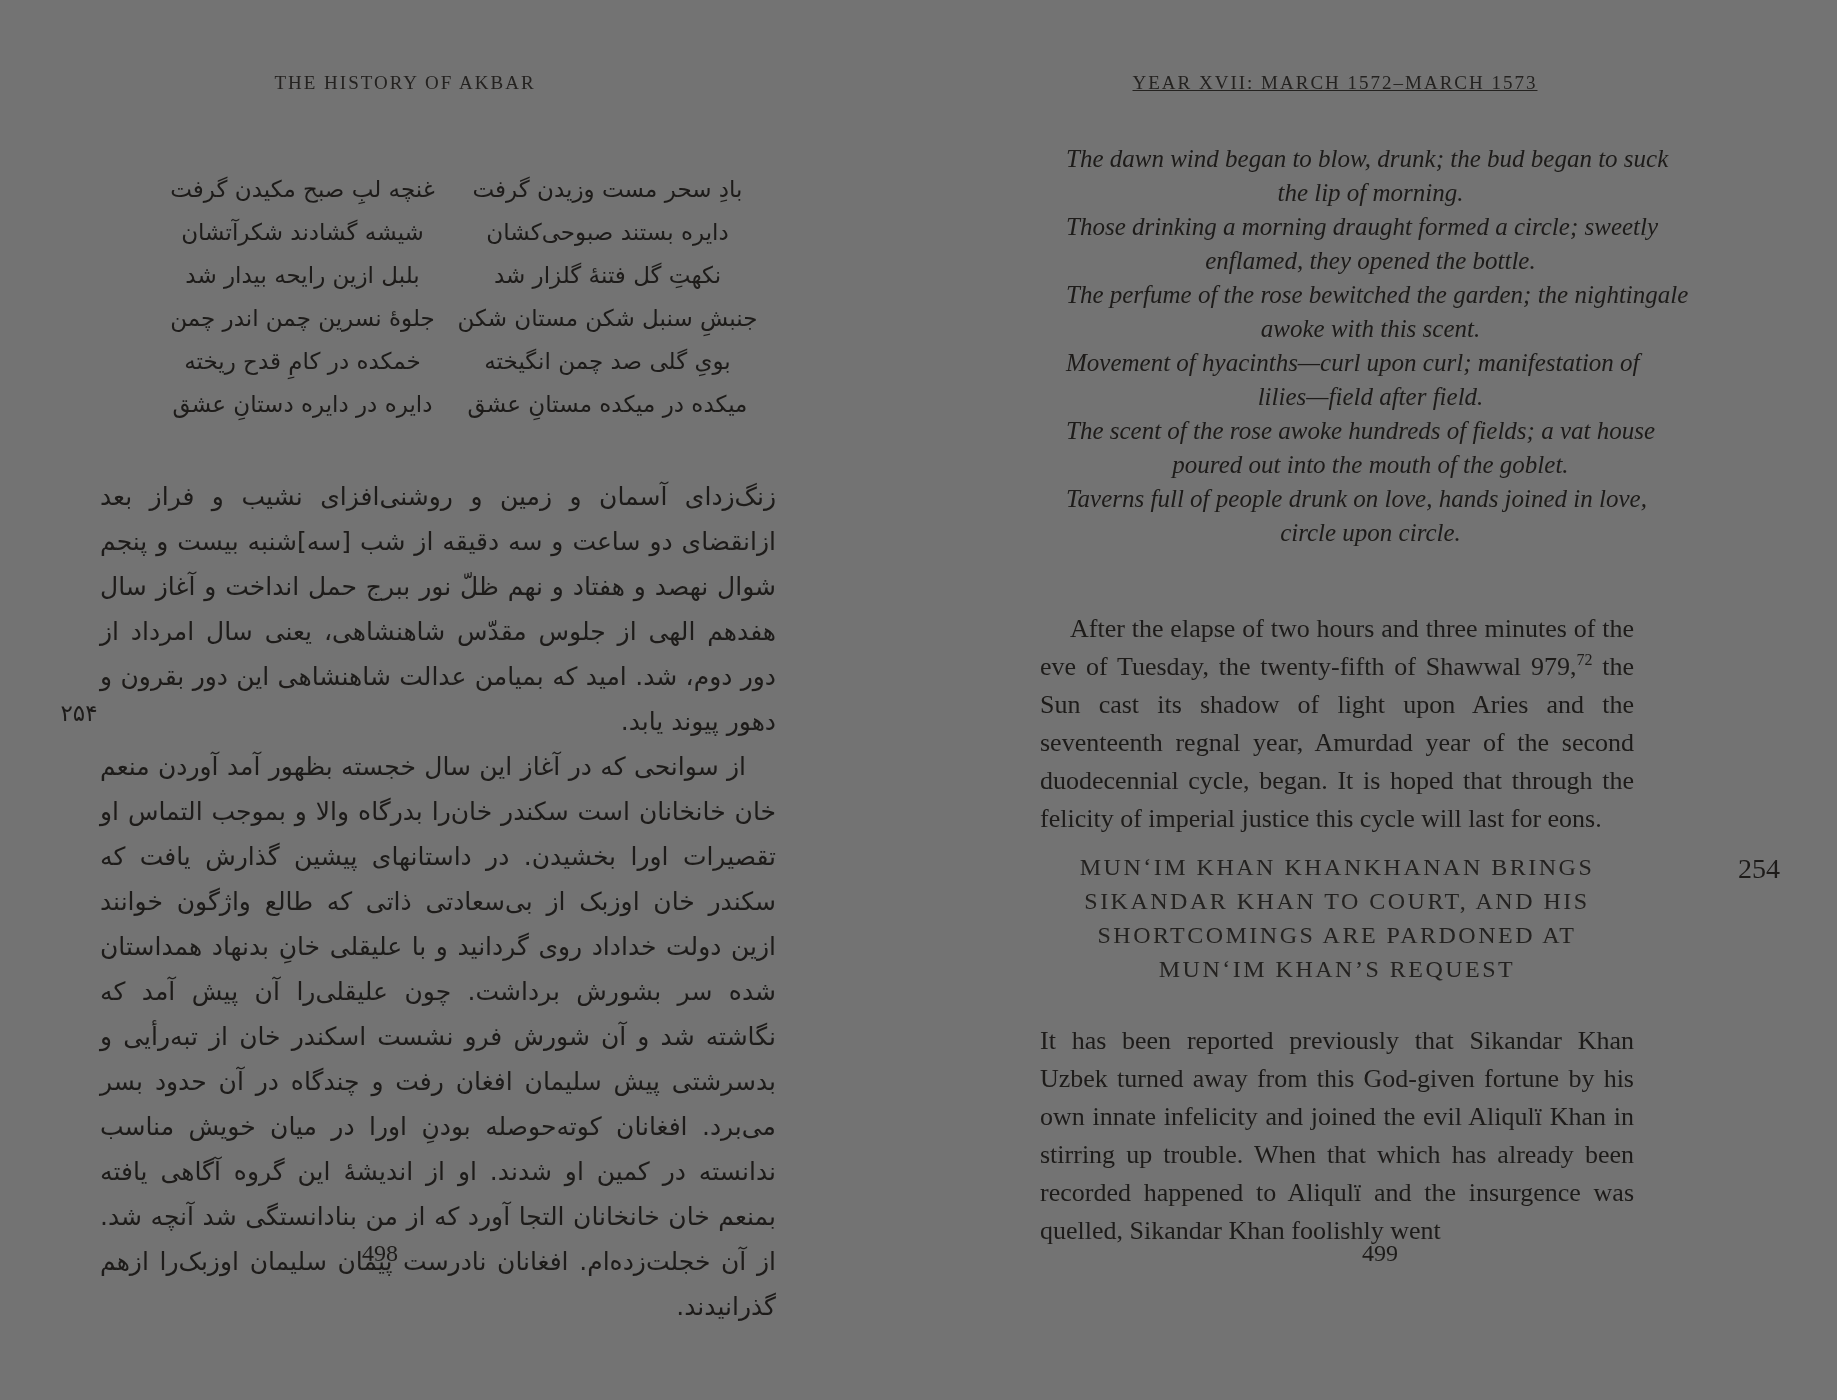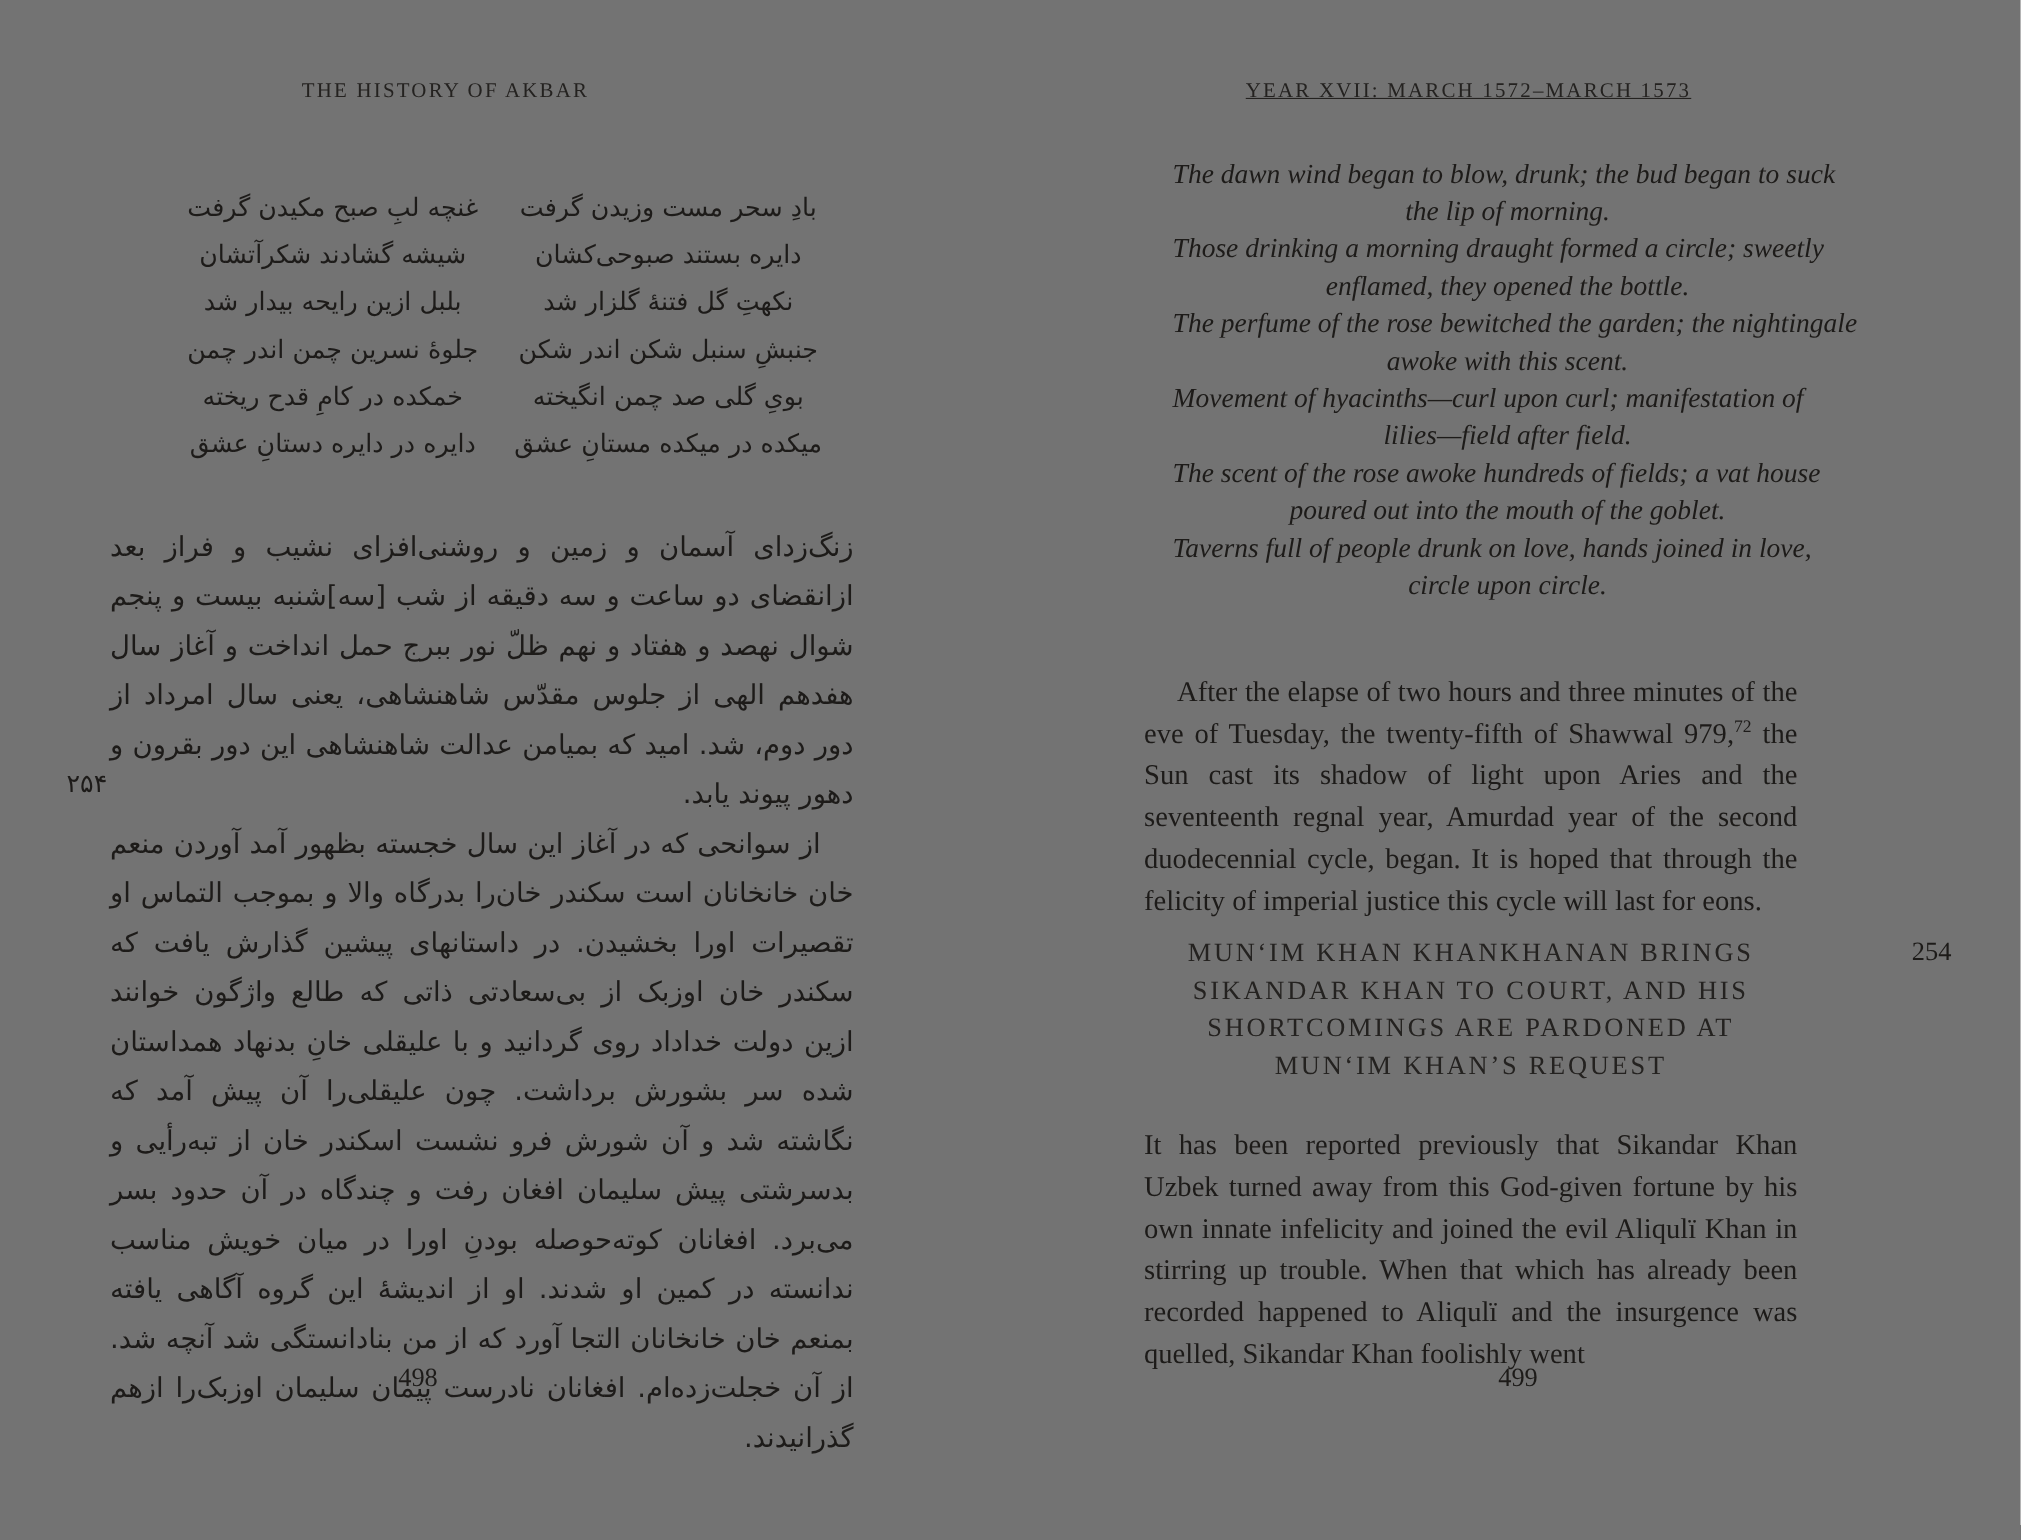--- a/index.html
+++ b/index.html
@@ -90,21 +90,21 @@
     text-align: center;
     font-size: 24px;
     line-height: 34px;
     letter-spacing: 2.5px;
     color: #242220;
   }
   #section-heading div { white-space: nowrap; }
 
   .margin-ref-right {
     left: 1738px; top: 853px; width: 70px;
-    font-size: 24px;
+    font-size: 28px;
     text-align: left;
   }
 
   
   .folio {
     font-size: 24px;
     text-align: center;
     width: 120px;
     top: 1240px;
   }
@@ -125,21 +125,21 @@
     </div>
     <div class="couplet-row">
       <div class="hemi">دایره بستند صبوحی‌کشان</div>
       <div class="hemi">شیشه گشادند شکرآتشان</div>
     </div>
     <div class="couplet-row">
       <div class="hemi">نکهتِ گل فتنهٔ گلزار شد</div>
       <div class="hemi">بلبل ازین رایحه بیدار شد</div>
     </div>
     <div class="couplet-row">
-      <div class="hemi">جنبشِ سنبل شکن اندر شکن</div>
+      <div class="hemi">جنبشِ سنبل شکن مستان شکن</div>
       <div class="hemi">جلوهٔ نسرین چمن اندر چمن</div>
     </div>
     <div class="couplet-row">
       <div class="hemi">بویِ گلی صد چمن انگیخته</div>
       <div class="hemi">خمکده در کامِ قدح ریخته</div>
     </div>
     <div class="couplet-row">
       <div class="hemi">میکده در میکده مستانِ عشق</div>
       <div class="hemi">دایره در دایره دستانِ عشق</div>
     </div>

